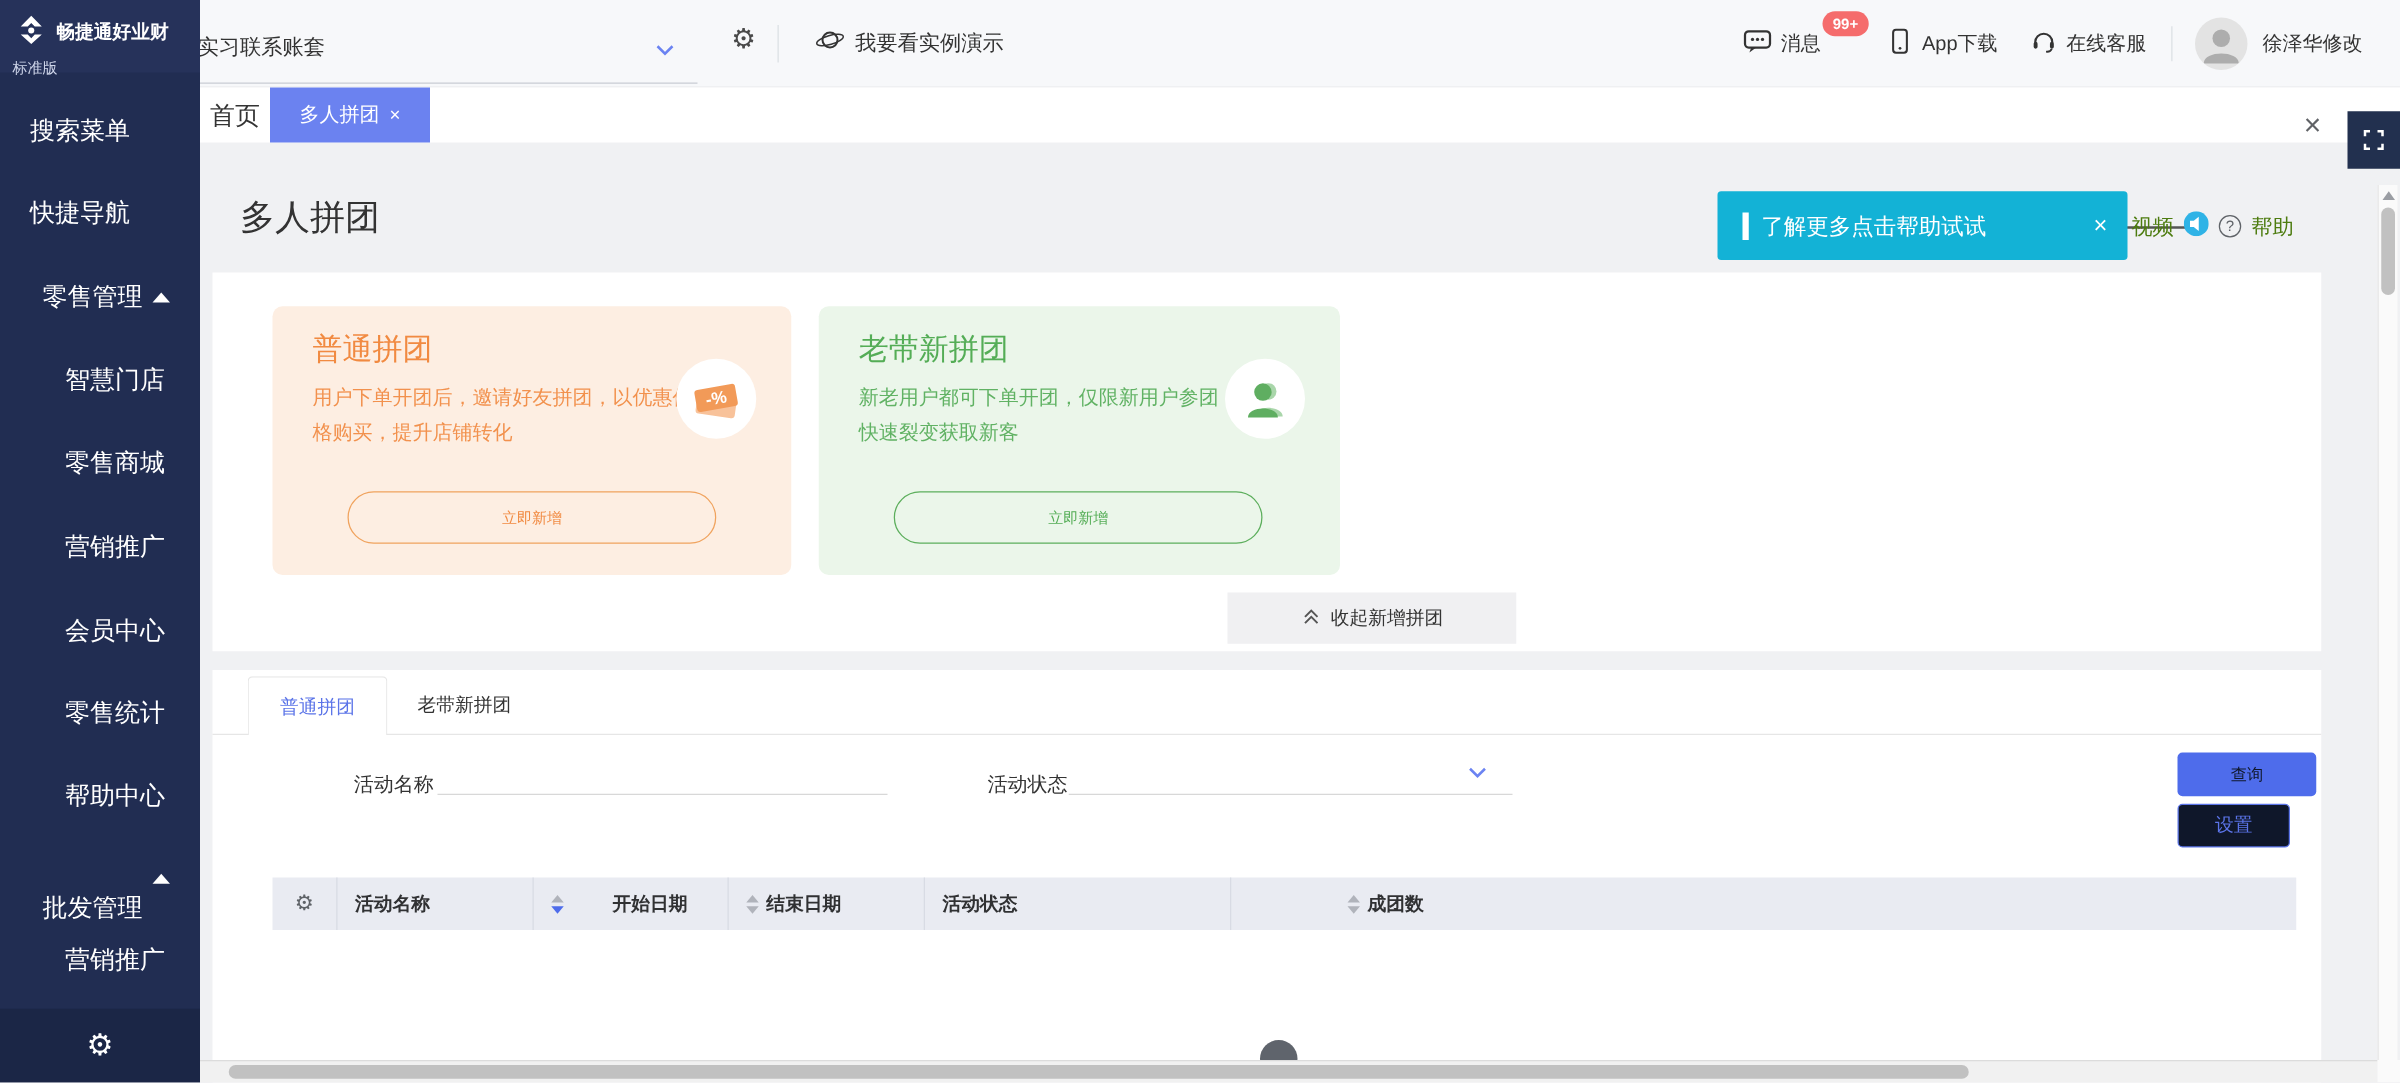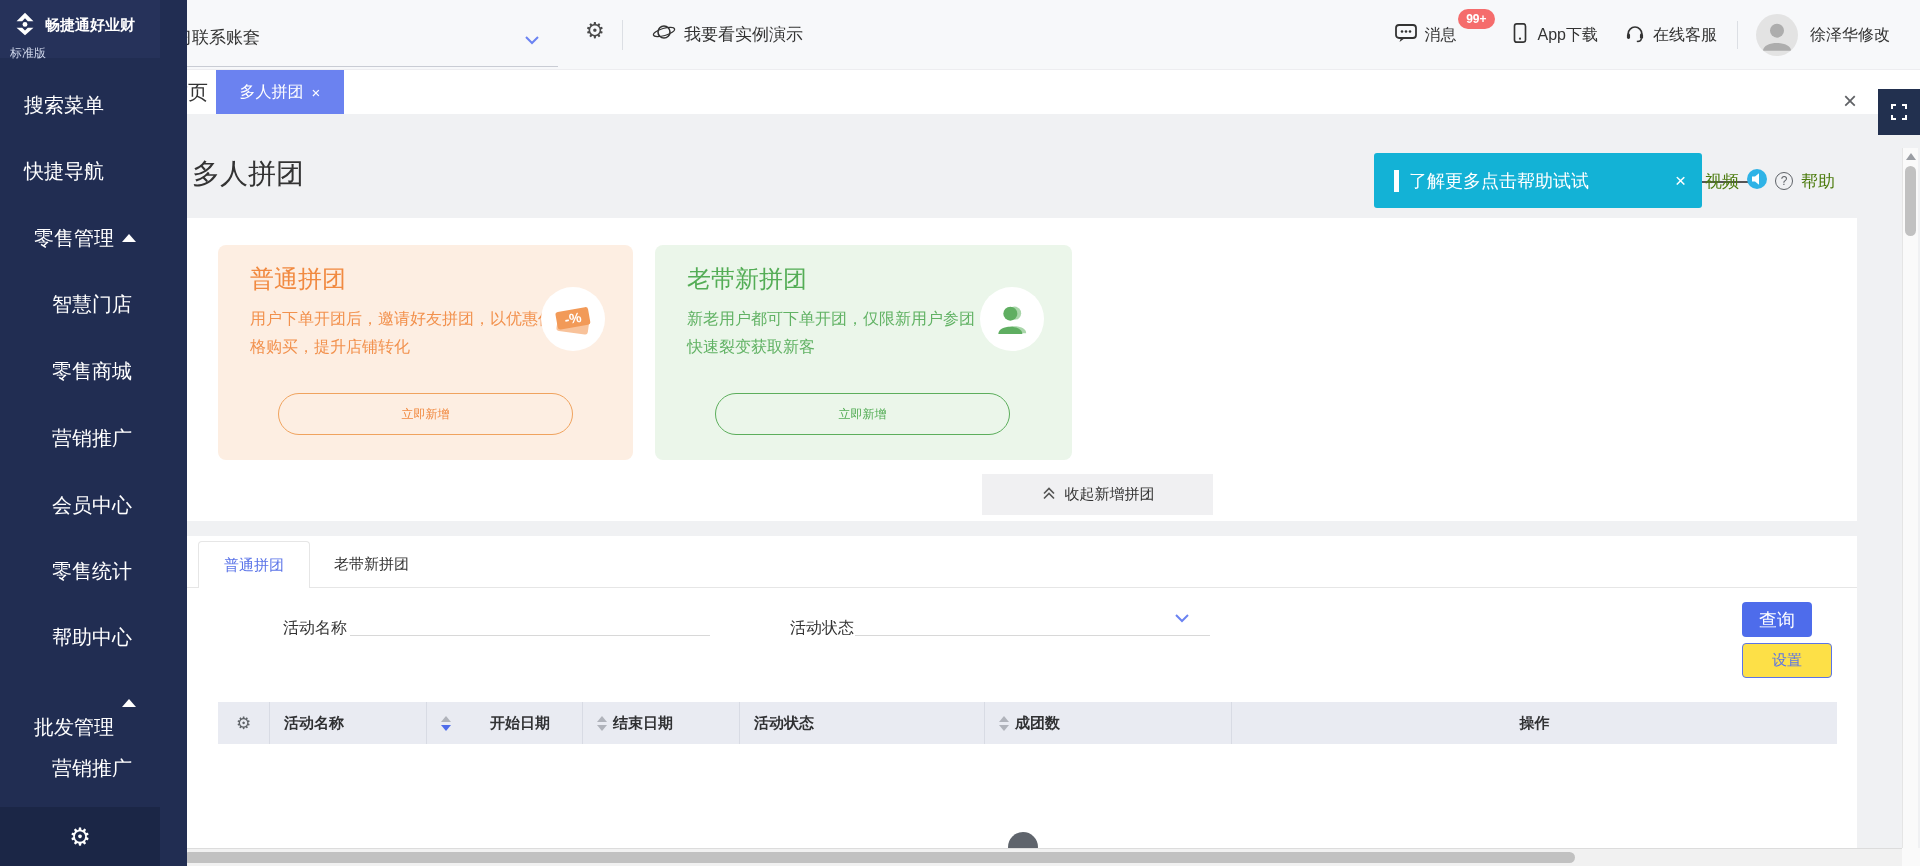--- a/index.html
+++ b/index.html
@@ -22,21 +22,21 @@
   .demo-link { position:absolute; left:492px; top:20px; display:flex; align-items:center; gap:8px; font-size:17px; color:#333; cursor:pointer; height:28px; }
   .right-group { position:absolute; right:30px; top:0; height:70px; display:flex; align-items:center; }
   .rg-item { display:flex; align-items:center; gap:7px; font-size:16px; color:#333; cursor:pointer; position:relative; }
   .badge { position:absolute; top:-12px; right:-38px; background:#f56c6c; color:#fff; font-size:12px; font-weight:bold; line-height:1; padding:4px 8px; border-radius:10px; }
   .rg-sep { width:1px; height:28px; background:#dcdfe4; margin:0 18px 0 20px; }
   .avatar { width:42px; height:42px; border-radius:50%; background:#e3e3e3; overflow:hidden; display:flex; align-items:center; justify-content:center; }
   .mr36 { margin-right:52px; } .mr24 { margin-right:26px; } .mr20 { margin-right:0; }
   .uname { margin-left:12px; font-size:16px; color:#333; cursor:pointer; }
 
   
-  .sidebar { left:0; top:0; width:187px; height:866px; background:#212d52; z-index:5; }
+  .sidebar { left:0; top:0; width:160px; height:866px; background:#212d52; z-index:5; }
   .logo-box { position:absolute; left:0; top:0; width:160px; height:58px; background:#26325a; padding:8px 10px 0 10px; }
   .logo-row { display:flex; align-items:center; gap:5px; }
   .brand { color:#fff; font-size:15px; font-weight:bold; white-space:nowrap; }
   .edition { color:#cfd6ea; font-size:12px; margin-top:3px; }
   .side-item { position:absolute; color:#fff; font-size:20px; line-height:30px; cursor:pointer; white-space:nowrap; }
   .grp-tri { position:absolute; left:122px; width:0; height:0; border-left:7px solid transparent; border-right:7px solid transparent; border-bottom:8px solid #fff; }
   .side-footer { position:absolute; left:0; bottom:0; width:160px; height:59px; background:#1b2646; display:flex; align-items:center; justify-content:center; }
   .side-footer .gear { color:#fff; font-size:24px; cursor:pointer; }
 
   
@@ -81,22 +81,22 @@
   .ptabs { position:absolute; left:0; top:5px; width:1687px; height:47px; border-bottom:1px solid #e6e6e6; }
   .ptab-active { position:absolute; left:28px; top:0; width:112px; height:47px; background:#fff; border:1px solid #e6e6e6; border-bottom:none; border-radius:4px 4px 0 0; display:flex; align-items:center; justify-content:center; font-size:15px; color:#5b74e8; cursor:pointer; }
   .ptab { position:absolute; left:152px; top:0; height:47px; display:flex; align-items:center; font-size:15px; color:#333; cursor:pointer; padding:0 12px; }
 
   .form-label { position:absolute; font-size:16px; color:#333; top:82px; }
   .lab1 { left:113px; } .lab2 { left:620px; }
   .u-input { position:absolute; top:66px; height:34px; border:none; border-bottom:1px solid #d8d8d8; background:transparent; outline:none; font-size:15px; color:#333; }
   .in1 { left:180px; width:360px; }
   .sel-wrap { position:absolute; left:685px; top:66px; width:355px; height:34px; border-bottom:1px solid #d8d8d8; cursor:pointer; }
   .sel-wrap .chev { position:absolute; right:20px; top:8px; }
-  .btn-query { position:absolute; left:1572px; top:66px; width:70px; height:35px; background:#4e6ceb; color:#ffffff; border:none; border-radius:4px; font-size:18px; cursor:pointer; }
-  .btn-settings { position:absolute; left:1572px; top:107px; width:90px; height:35px; background:#fde047; color:#5b74e8; border:1px solid #5b74e8; border-radius:4px; font-size:15px; cursor:pointer; }
+  .btn-query { position:absolute; left:1572px; top:66px; width:111px; height:35px; background:#4e6ceb; color:#0f172a; border:none; border-radius:4px; font-size:13px; cursor:pointer; }
+  .btn-settings { position:absolute; left:1572px; top:107px; width:90px; height:35px; background:#0f172a; color:#5b74e8; border:1px solid #5b74e8; border-radius:4px; font-size:15px; cursor:pointer; }
 
   
   .thead { position:absolute; left:48px; top:166px; width:1619px; height:42px; background:#e9ebf2; display:flex; align-items:stretch; }
   .th { display:flex; align-items:center; gap:6px; font-size:15px; font-weight:bold; color:#303133; border-right:1px solid #d8dbe4; padding-left:14px; }
   .th:last-child { border-right:none; justify-content:center; padding-left:0; }
   .th-gear { width:52px; justify-content:center; padding-left:0; font-size:17px; color:#5f6368; font-weight:normal; cursor:pointer; }
   .w1{width:157px;} .w2{width:156px;gap:39px;} .w3{width:157px;} .w4{width:245px;} .w5{width:258px;} .w6{width:247px;} .w7{flex:1;}
   .sort { display:flex; flex-direction:column; gap:3px; cursor:pointer; }
   .s-up { width:0; height:0; border-left:5px solid transparent; border-right:5px solid transparent; border-bottom:6px solid #b0b3bb; }
   .s-dn { width:0; height:0; border-left:5px solid transparent; border-right:5px solid transparent; border-top:6px solid #b0b3bb; }
@@ -334,23 +334,20 @@
     <div class="th w4">
       <span>活动状态</span>
     </div>
     <div class="th w6">
       <span class="sort">
           <i class="s-up"></i>
           <i class="s-dn"></i>
         </span>
       <span>成团数</span>
     </div>
-    <div class="th w7">
-      <span>操作</span>
-    </div>
   </div>
 
 </div>
 
 <span class="abs float-dot"></span>
 <div class="abs hscroll">
   <span class="hthumb"></span>
 </div>
 <div class="abs vscroll">
   <span class="v-arrow"></span>

